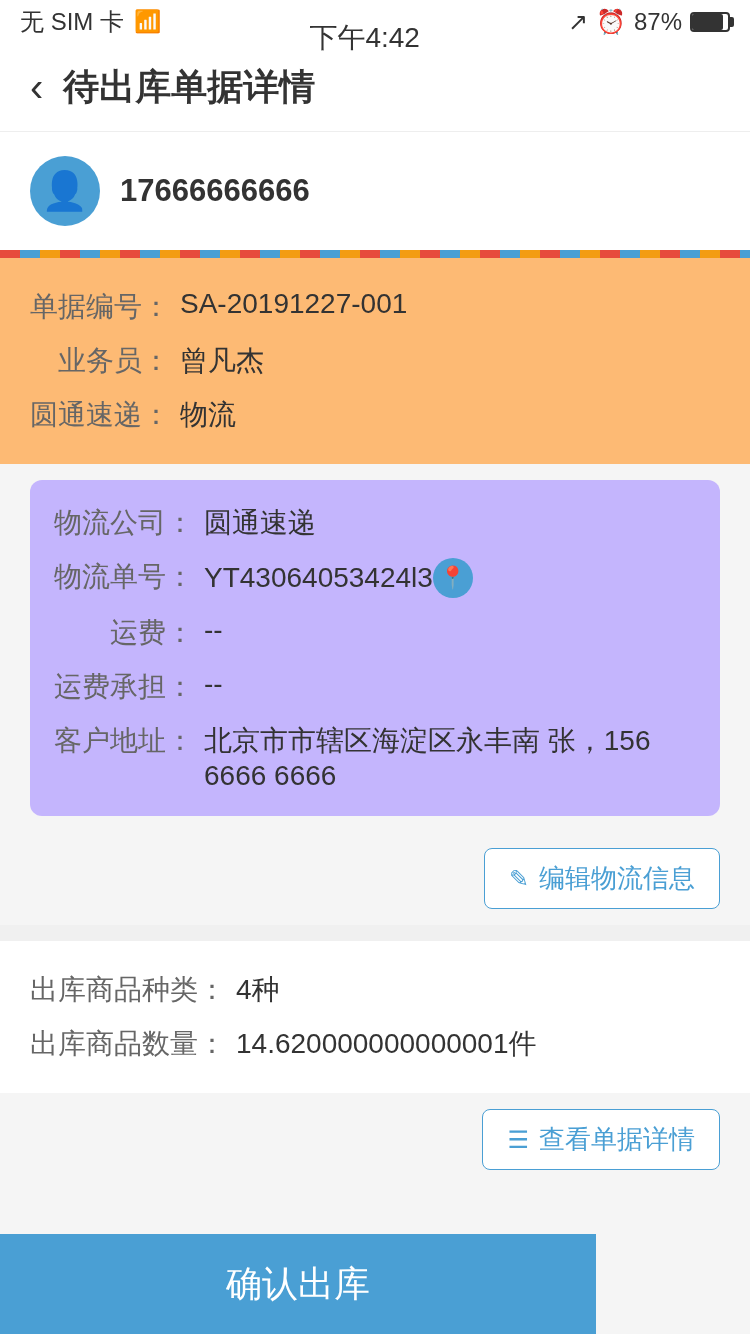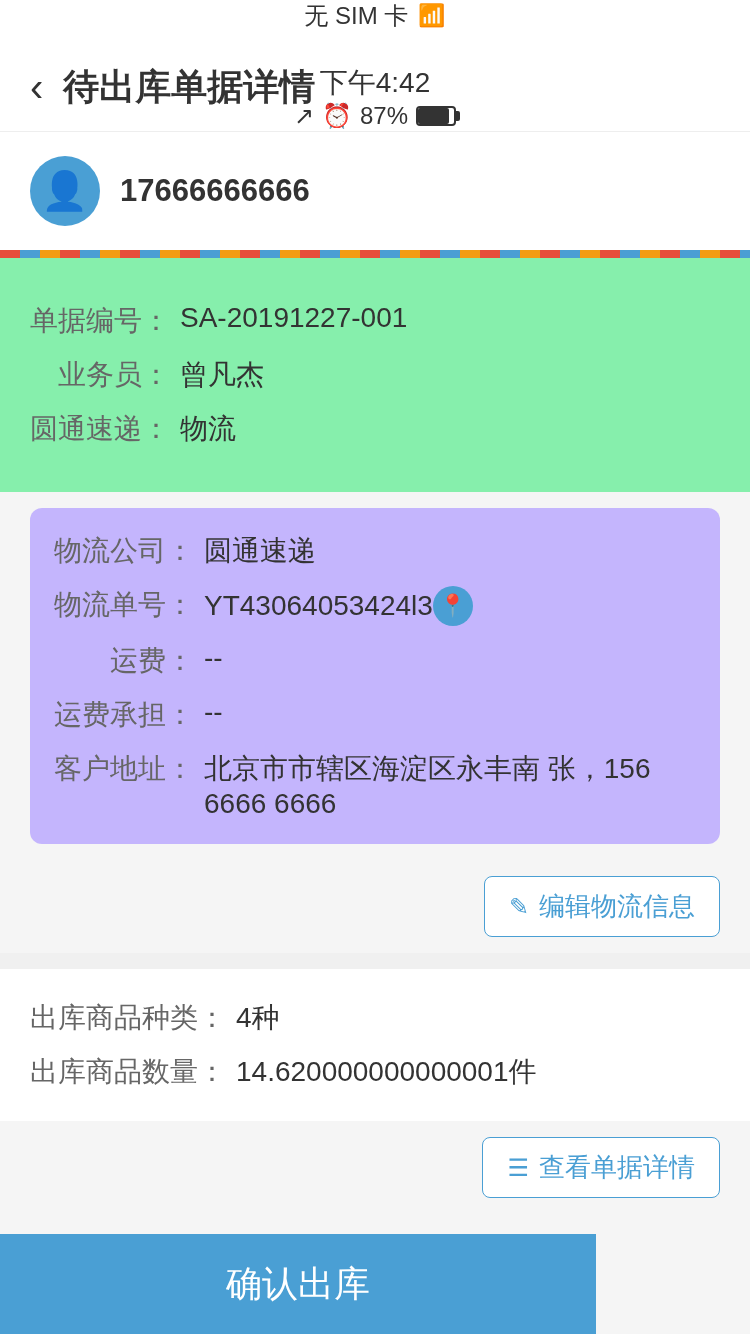--- a/index.html
+++ b/index.html
@@ -16,21 +16,20 @@
     
     .status-bar {
       height: 44px;
       background: #fff;
       display: flex;
       align-items: center;
       justify-content: space-between;
       padding: 0 20px;
       font-size: 24px;
       color: #333;
-      flex-direction: column;
     }
     .status-bar-left {
       display: flex;
       align-items: center;
       gap: 10px;
     }
     .status-bar-center {
       font-size: 28px;
       font-weight: 500;
       margin-top: 32px;
@@ -131,22 +130,22 @@
         90deg,
         #e74c3c 0px, #e74c3c 20px,
         #4a9fd4 20px, #4a9fd4 40px,
         #f39c12 40px, #f39c12 60px
       );
       margin-bottom: 0;
     }
 
     
     .info-section {
-      background: #86efac;
-      padding: 44px 30px;
+      background: #fdba74;
+      padding: 30px 30px;
       margin-bottom: 16px;
     }
     .info-row {
       display: flex;
       align-items: flex-start;
       margin-bottom: 16px;
       font-size: 28px;
     }
     .info-row:last-child {
       margin-bottom: 0;

